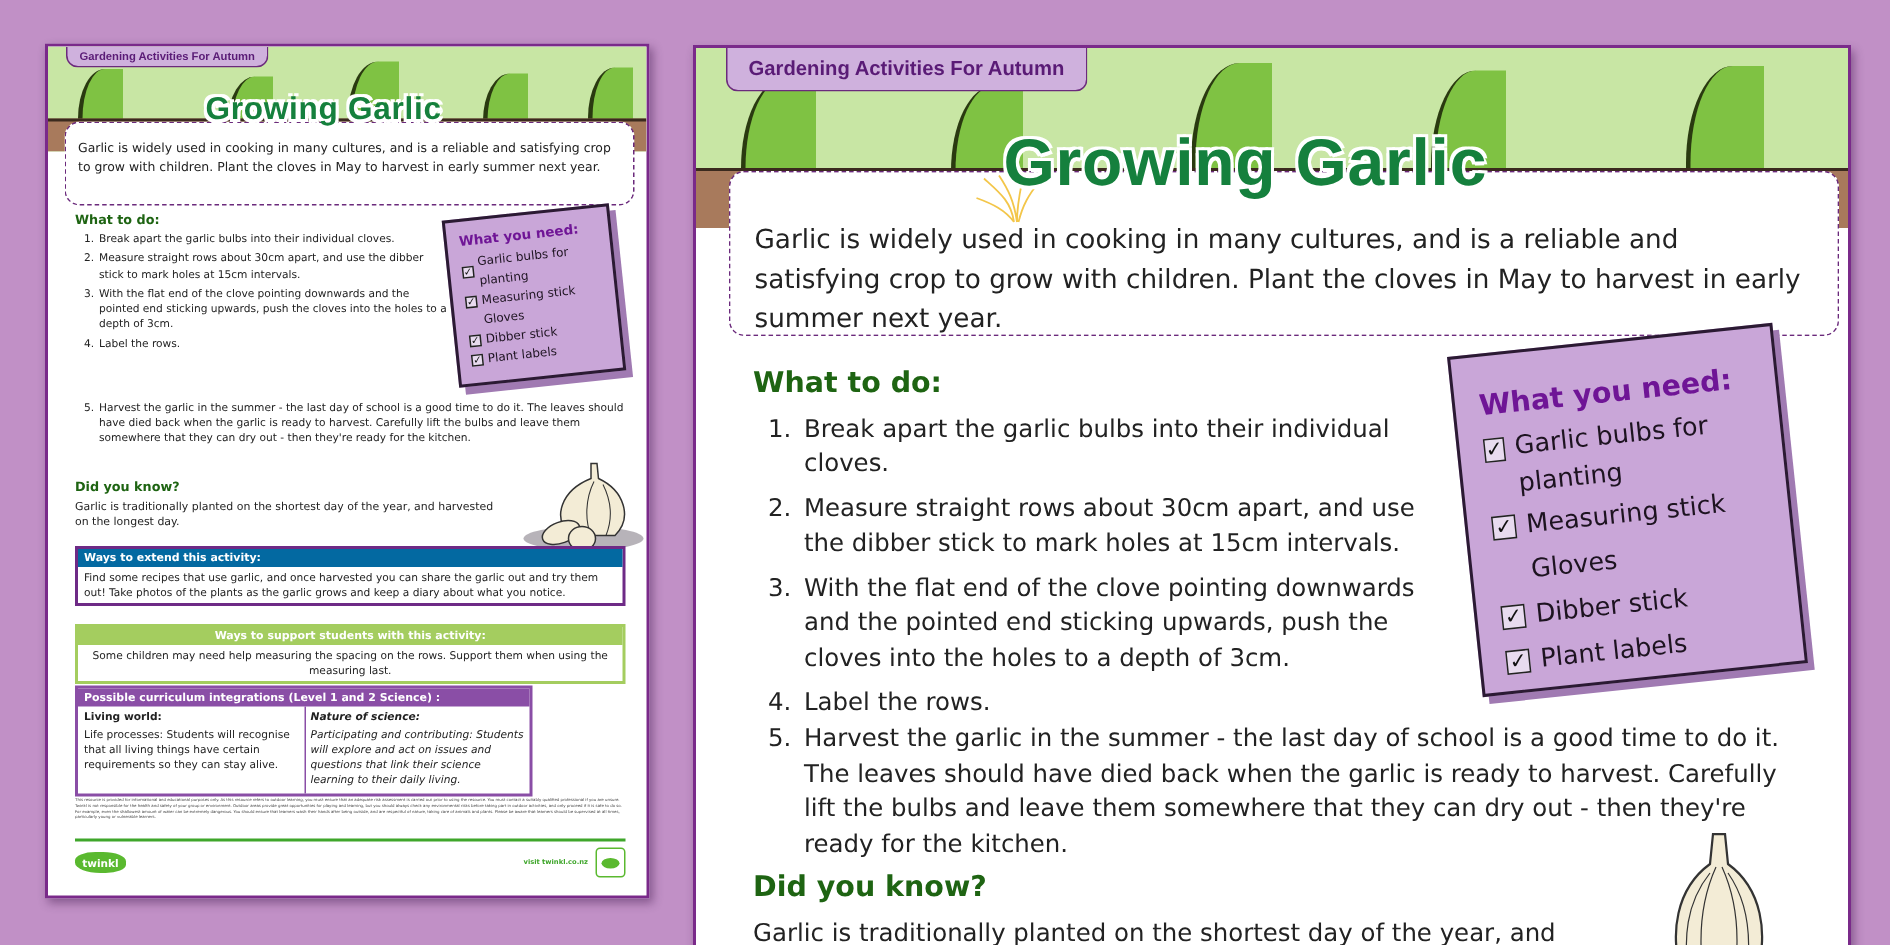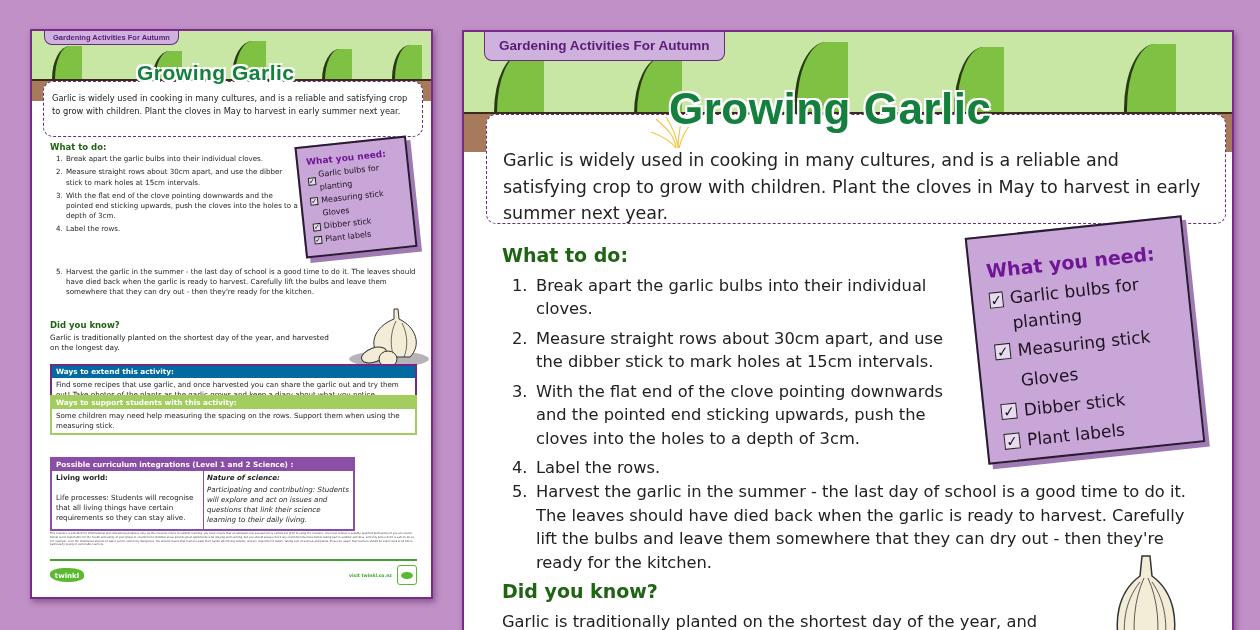--- a/index.html
+++ b/index.html
@@ -128,29 +128,29 @@
     <path d="M50 6 L54 6 L55 16 C72 24 78 42 66 54 L36 54 C24 42 30 24 50 16 Z" fill="#f3ecd6" stroke="#333" stroke-width="1"></path>
     <path d="M52 18 C46 30 46 44 50 54 M58 20 C64 32 64 44 60 54" stroke="#333" stroke-width="0.7" fill="none"></path>
     <ellipse cx="30" cy="52" rx="13" ry="7" fill="#f3ecd6" stroke="#333" stroke-width="1" transform="rotate(-20 30 52)"></ellipse>
     <ellipse cx="44" cy="56" rx="9" ry="8" fill="#f3ecd6" stroke="#333" stroke-width="1"></ellipse>
   </svg>
 
   <div class="sec purple-sec" style="position:absolute;left:18px;top:333px;width:367px;font-size:7.1px;line-height:10px;">
     <div class="sh" style="padding:1px 4px;font-size:7.3px;">Ways to extend this activity:</div>
     <div style="padding:2px 4px 2px 4px;color:#222;">Find some recipes that use garlic, and once harvested you can share the garlic out and try them out! Take photos of the plants as the garlic grows and keep a diary about what you notice.</div>
   </div>
-  <div class="sec lime-sec" style="position:absolute;left:18px;top:364px;width:367px;font-size:7.1px;line-height:10px;">
+  <div class="sec lime-sec" style="position:absolute;left:18px;top:385px;width:367px;font-size:7.1px;line-height:10px;text-align:center;">
     <div class="sh" style="padding:1px 4px;font-size:7.3px;">Ways to support students with this activity:</div>
-    <div style="padding:2px 4px 2px 4px;color:#222;">Some children may need help measuring the spacing on the rows. Support them when using the measuring stick.</div>
+    <div style="padding:2px 4px 2px 4px;color:#222;">Some children may need help measuring the spacing on the rows. Support them when using the measuring last.</div>
   </div>
   <div class="sec curr" style="position:absolute;left:18px;top:426px;width:305px;font-size:7.1px;line-height:10px;">
     <div class="sh" style="padding:1px 4px;font-size:7.3px;">Possible curriculum integrations (Level 1 and 2 Science) :</div>
     <div class="two-col" style="color:#222;">
       <div style="padding:2px 4px 4px;">
-        <div style="font-weight:bold;margin-bottom:10px;">Living world:</div>
+        <div style="font-weight:bold;margin-bottom:2px;">Living world:</div>
         <div>Life processes: Students will recognise that all living things have certain requirements so they can stay alive.</div>
       </div>
       <div style="padding:2px 3px 4px;font-style:italic;">
         <div style="font-weight:bold;margin-bottom:2px;">Nature of science:</div>
         <div>Participating and contributing: Students will explore and act on issues and questions that link their science learning to their daily living.</div>
       </div>
     </div>
   </div>
 
   <div class="disclaimer" style="position:absolute;left:18px;top:501px;width:367px;font-size:2.6px;line-height:3.8px;">This resource is provided for informational and educational purposes only. As this resource refers to outdoor learning, you must ensure that an adequate risk assessment is carried out prior to using the resource. You must contact a suitably qualified professional if you are unsure. Twinkl is not responsible for the health and safety of your group or environment. Outdoor areas provide great opportunities for playing and learning, but you should always check any environmental risks before taking part in outdoor activities, and only proceed if it is safe to do so. For example, even the shallowest amount of water can be extremely dangerous. You should ensure that learners wash their hands after being outside, and are respectful of nature, taking care of animals and plants. Please be aware that learners should be supervised at all times, particularly young or vulnerable learners.</div>

